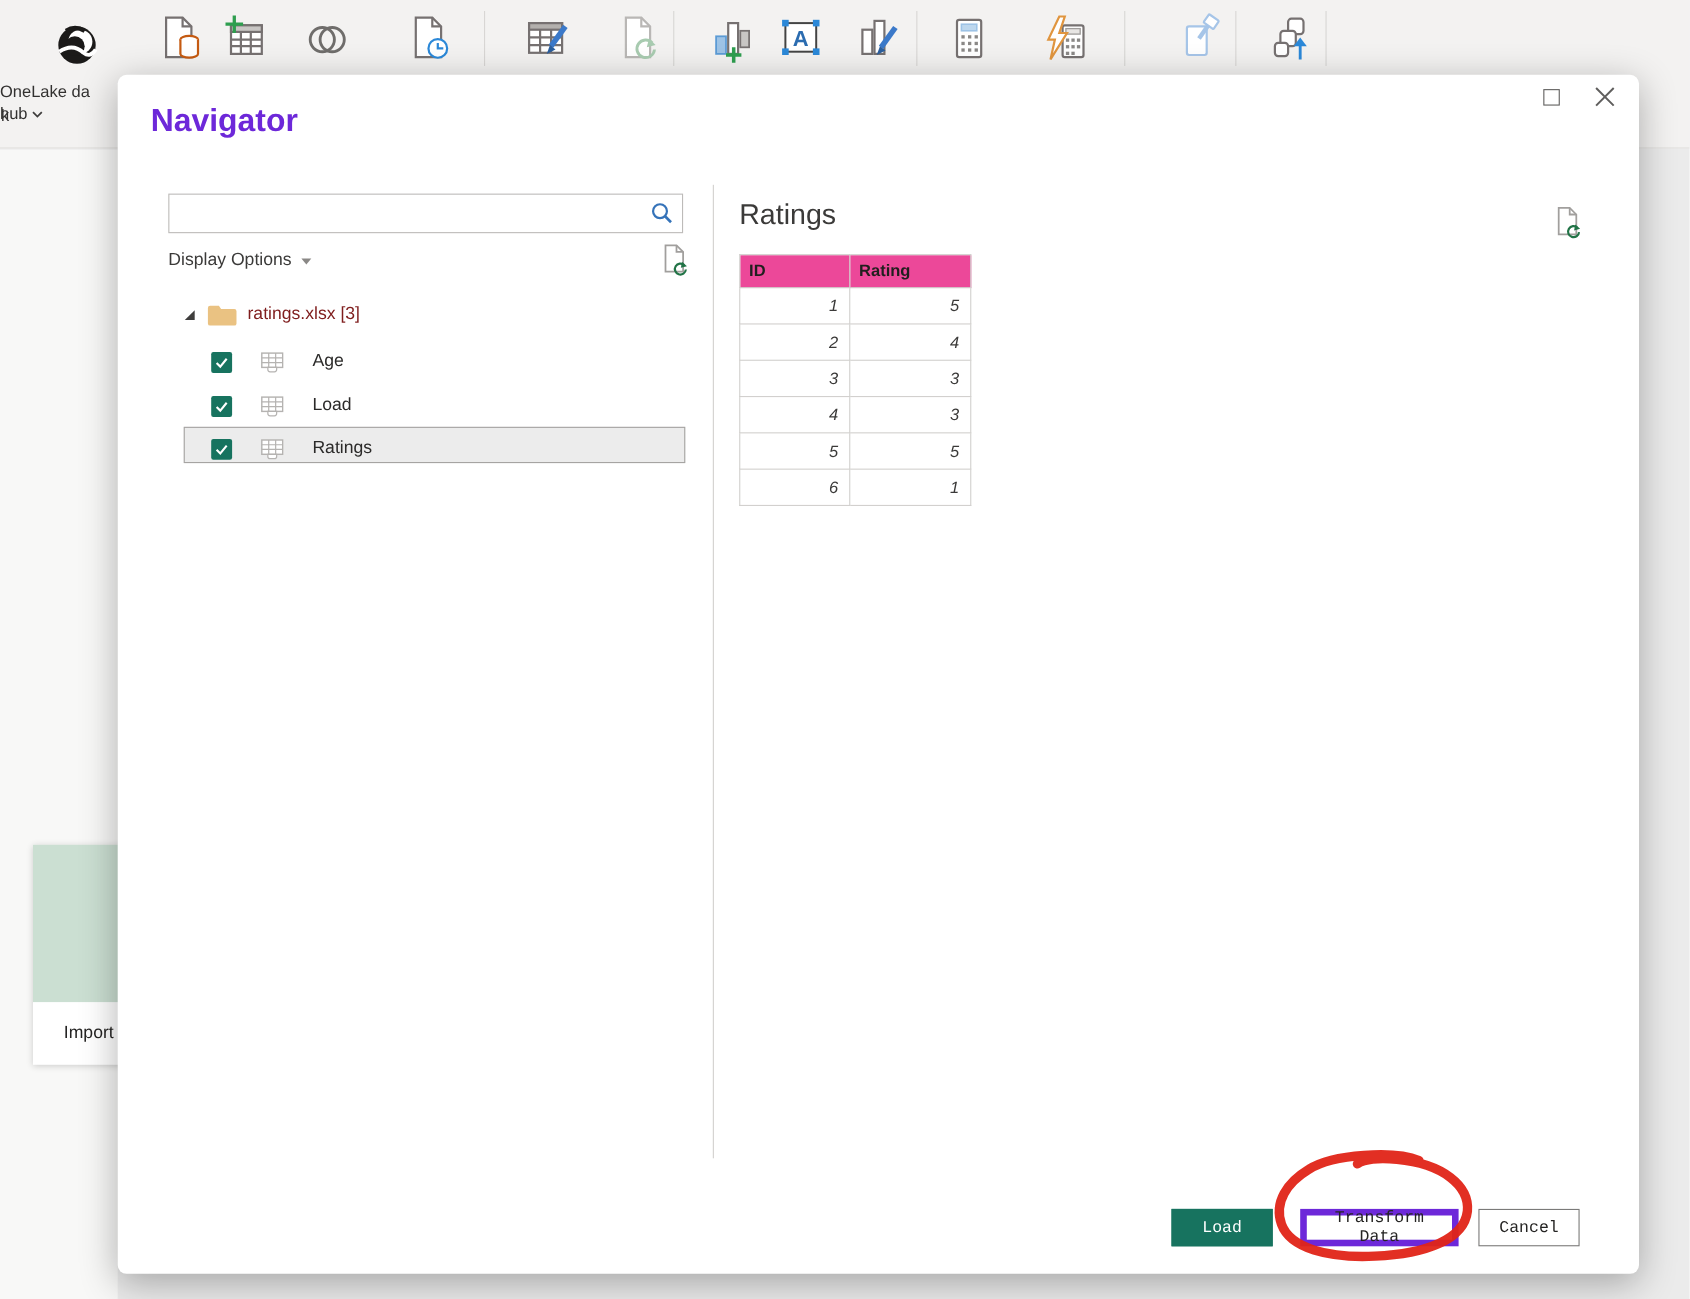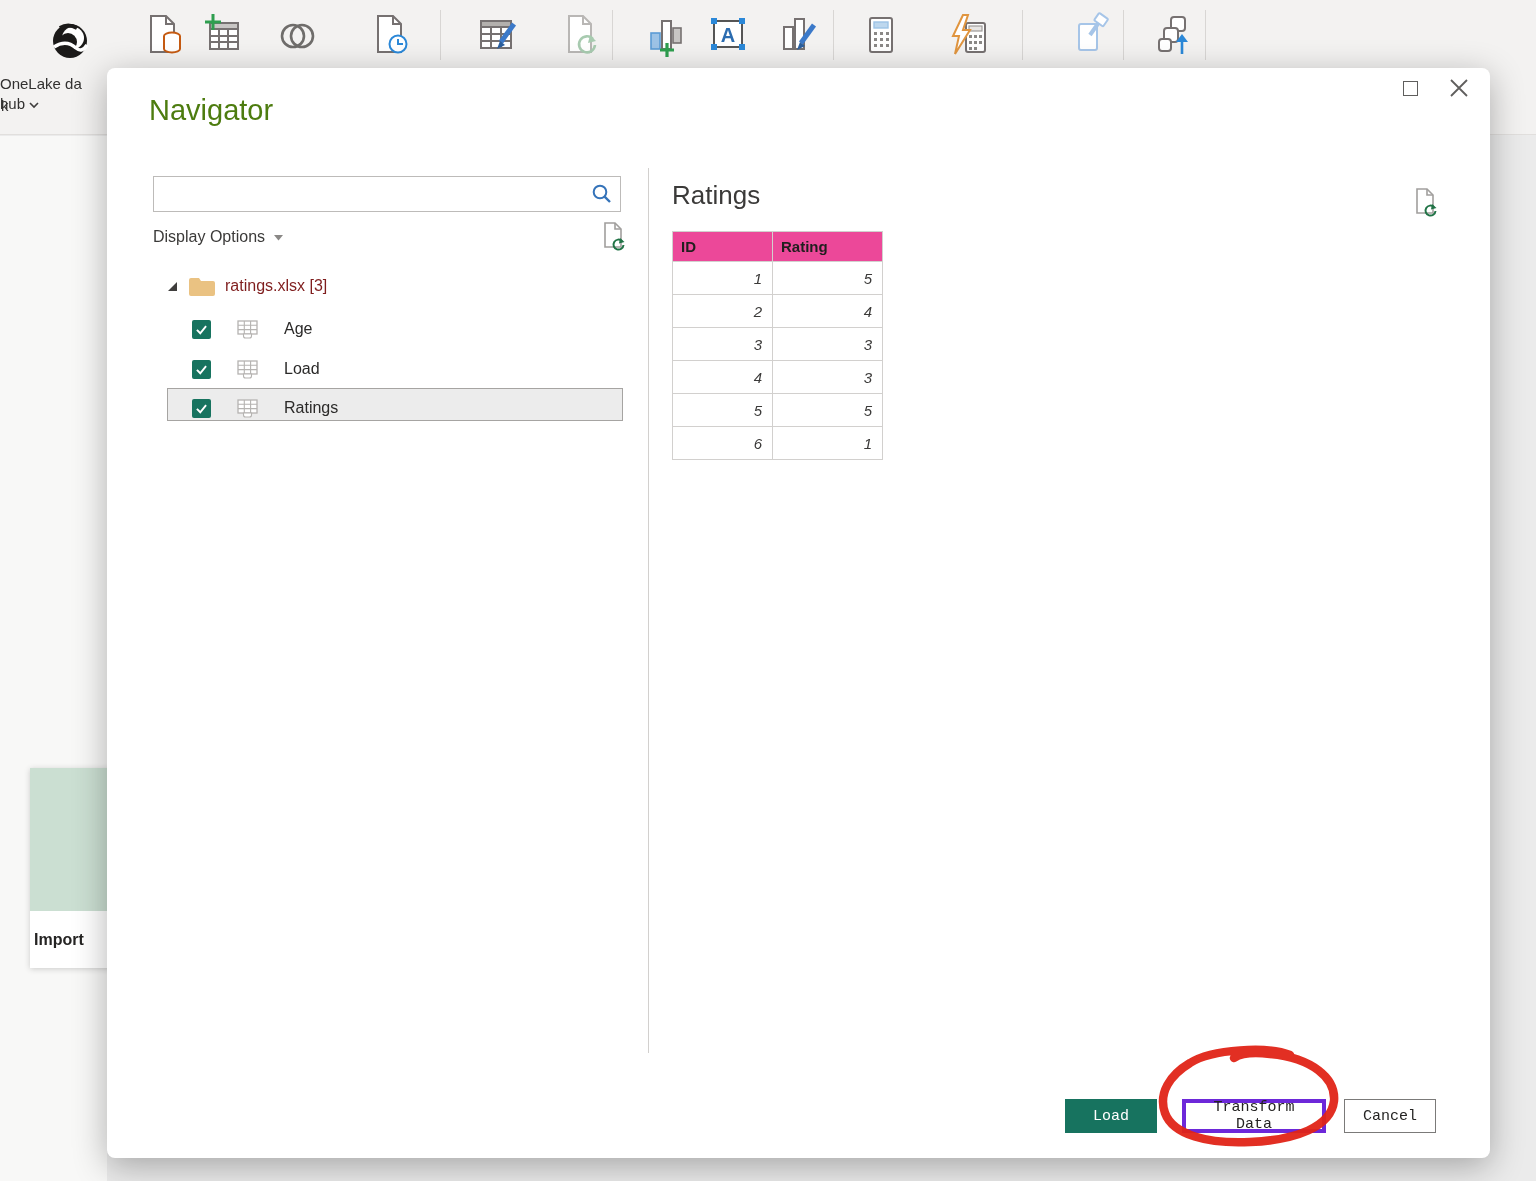--- a/index.html
+++ b/index.html
@@ -18,26 +18,26 @@
   .ric{position:absolute;top:8px;width:48px;height:54px}
   .ric svg{width:48px;height:54px;display:block}
   .rsep{position:absolute;top:10px;width:1px;height:50px;background:#d8d6d4}
   .onelake-label{position:absolute;left:0;top:74px;width:126px;text-align:left;font-size:15px;line-height:20px;color:#323130;white-space:nowrap;overflow:hidden}
   .onelake-label .caret{display:inline-block;margin-left:4px}
   .fragment{position:absolute;left:1px;top:97px;font-size:15px;color:#323130}
   
   .canvas-left{position:absolute;left:0;top:136px;width:107px;height:1045px;background:#f8f8f7}
   .import-card{position:absolute;left:30px;top:632px;width:120px;height:200px;background:#fff;box-shadow:0 1px 6px rgba(0,0,0,.18)}
   .import-thumb{height:143px;background:#cbdfd2}
-  .import-label{height:57px;display:flex;align-items:center;padding-left:4px;font-size:16px;font-weight:700;color:#252423}
+  .import-label{height:57px;display:flex;align-items:center;padding-left:28px;font-size:16px;font-weight:400;color:#252423}
   
   .dialog{position:absolute;left:107px;top:68px;width:1383px;height:1090px;background:#fff;border-radius:8px;box-shadow:0 8px 34px rgba(0,0,0,.30)}
   .dlg-max{position:absolute;left:1296px;top:13px;width:15px;height:15px;border:1.5px solid #5f5e5d;background:transparent;cursor:pointer}
   .dlg-close{position:absolute;left:1340px;top:8px;width:24px;height:24px;cursor:pointer}
-  .dlg-title{position:absolute;left:42px;top:26px;font-size:29px;font-weight:400;color:#4d7c0f}
+  .dlg-title{position:absolute;left:30px;top:26px;font-size:29px;font-weight:700;color:#6d28d9}
   
   .search{position:absolute;left:46px;top:108px;width:468px;height:36px;border:1px solid #bdbbb9;background:#fff}
   .search input{position:absolute;left:0;top:0;width:434px;height:34px;border:none;outline:none;padding:0 8px;font:15px "Liberation Sans",sans-serif;background:transparent}
   .search .mag{position:absolute;right:7px;top:6px}
   .disp-row{position:absolute;left:46px;top:160px;display:flex;align-items:center;gap:8px;font-size:16px;color:#3b3a39;cursor:pointer}
   .pane-refresh{position:absolute;left:494px;top:152px;cursor:pointer}
   .tree-root{position:absolute;left:59px;top:207px;display:flex;align-items:center;gap:9px;font-size:16px;color:#7f1d1d;cursor:pointer}
   .titem{position:absolute;left:85px;display:flex;align-items:center;gap:26px;font-size:16px;color:#2b2a29;height:26px;cursor:pointer}
   .cbx{width:19px;height:19px;background:var(--teal);border-radius:2px;display:flex;align-items:center;justify-content:center}
   .sel-box{position:absolute;left:60px;top:320px;width:456px;height:33px;background:#ececec;border:1px solid #a6a4a2}
@@ -45,21 +45,21 @@
   
   .prev-title{position:absolute;left:565px;top:112px;font-size:26px;font-weight:400;color:#3b3a39}
   .prev-refresh{position:absolute;left:1306px;top:118px;cursor:pointer}
   table.ptable{position:absolute;left:565px;top:163px;border-collapse:collapse;font-size:15px;table-layout:fixed}
   .ptable th{width:100px;border:1px solid #d2d0ce;background:#ec4899;font-weight:700;text-align:left;padding:5px 8px;height:30px;color:#201f1e}
   .ptable th.c2{width:110px}
   .ptable td{border:1px solid #d2d0ce;background:#fff;font-style:italic;text-align:right;padding:6px 10px;height:33px;color:#3b3a39}
   
   .btn{position:absolute;top:1031px;height:34px;display:flex;align-items:center;justify-content:center;font-size:15px;font-family:Liberation Mono, monospace;cursor:pointer}
   .btn-load{left:958px;width:92px;background:var(--teal);border:1px solid var(--teal);color:#fff}
-  .btn-transform{left:1075px;width:144px;background:#fff;border:4px solid #6d28d9;color:#252423}
+  .btn-transform{left:1075px;width:144px;background:#fff;border:6px solid #6d28d9;color:#252423}
   .btn-cancel{left:1237px;width:92px;background:#fff;border:1px solid #7b7a79;color:#252423}
   .red-annot{position:absolute;left:1043px;top:975px;width:200px;height:112px;pointer-events:none;z-index:5}
   .red-annot path{stroke:var(--red);stroke-width:8.5;stroke-linecap:round;fill:none;opacity:.95}
   
   .g{stroke:#767171;fill:#fff;stroke-width:2}
   .gl{stroke:#767171;stroke-width:2;fill:none}
 </style>
 </head>
 <body>
 

